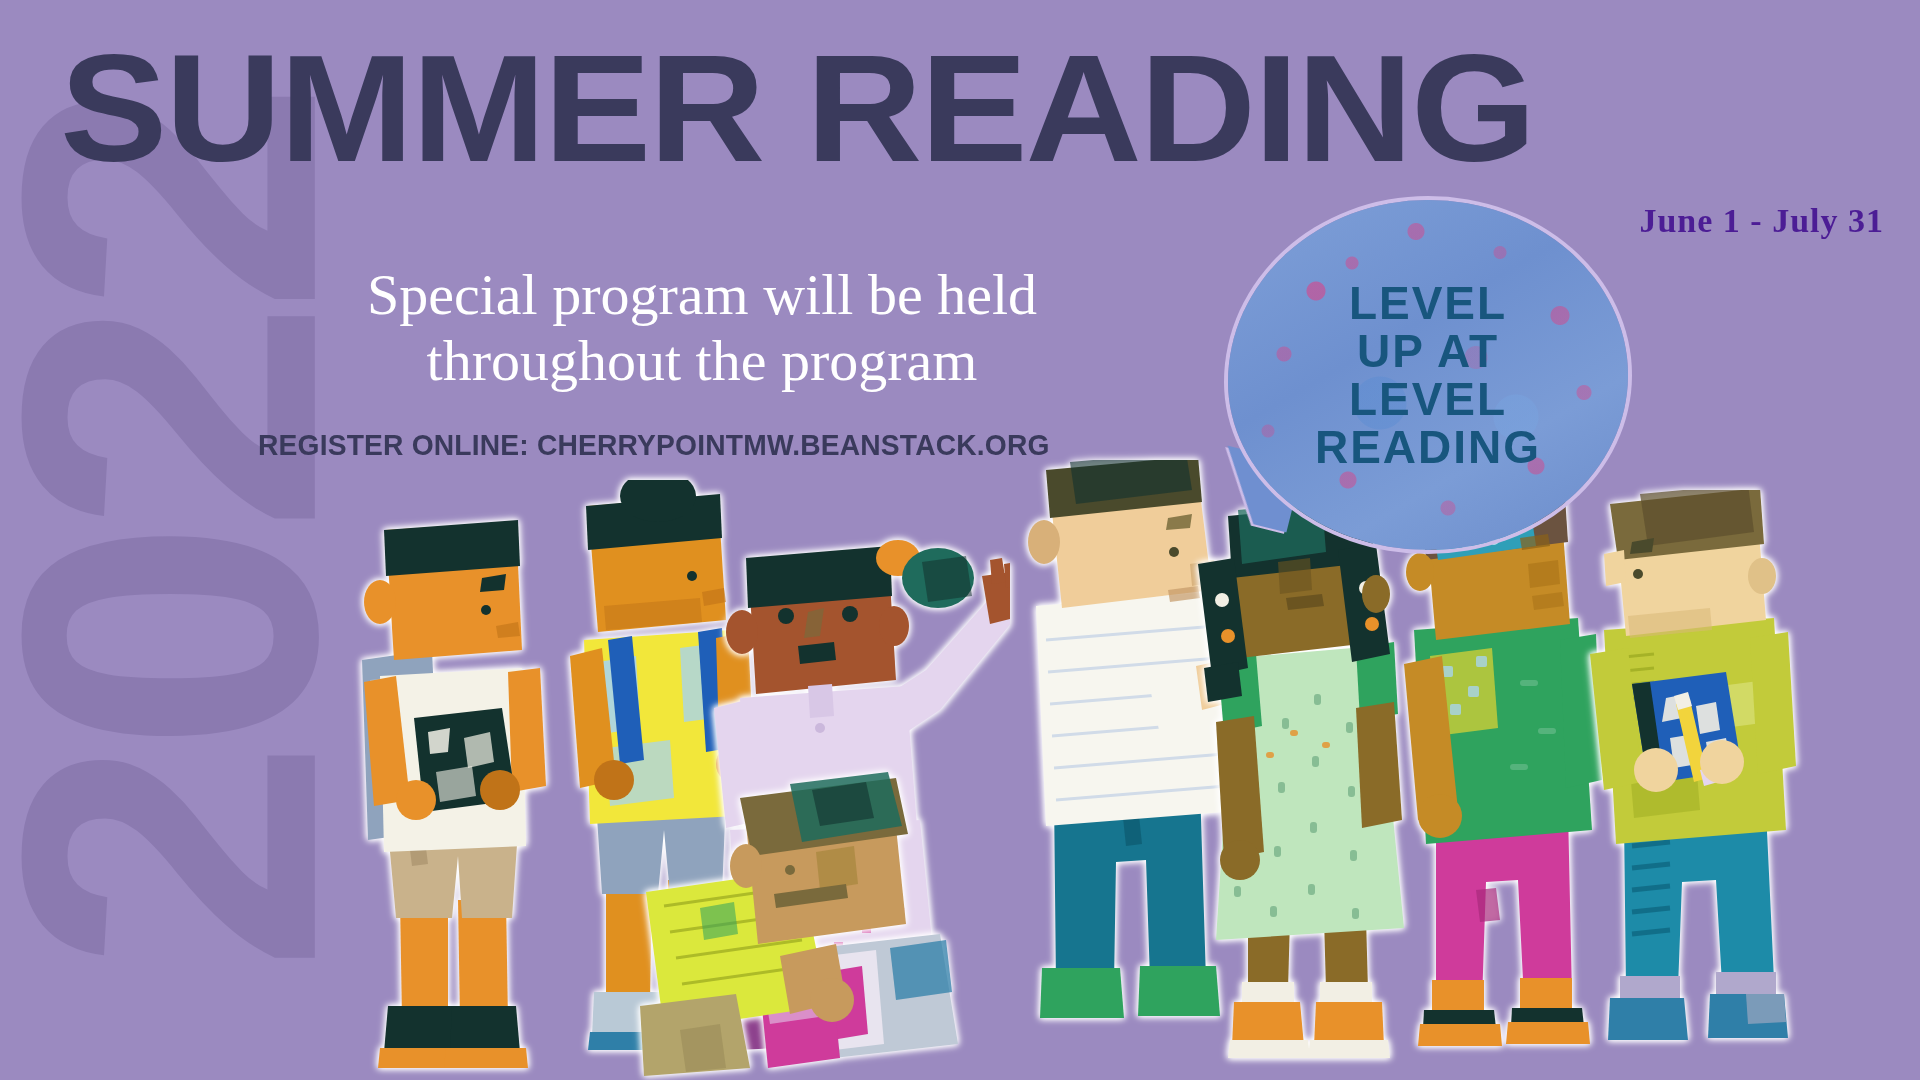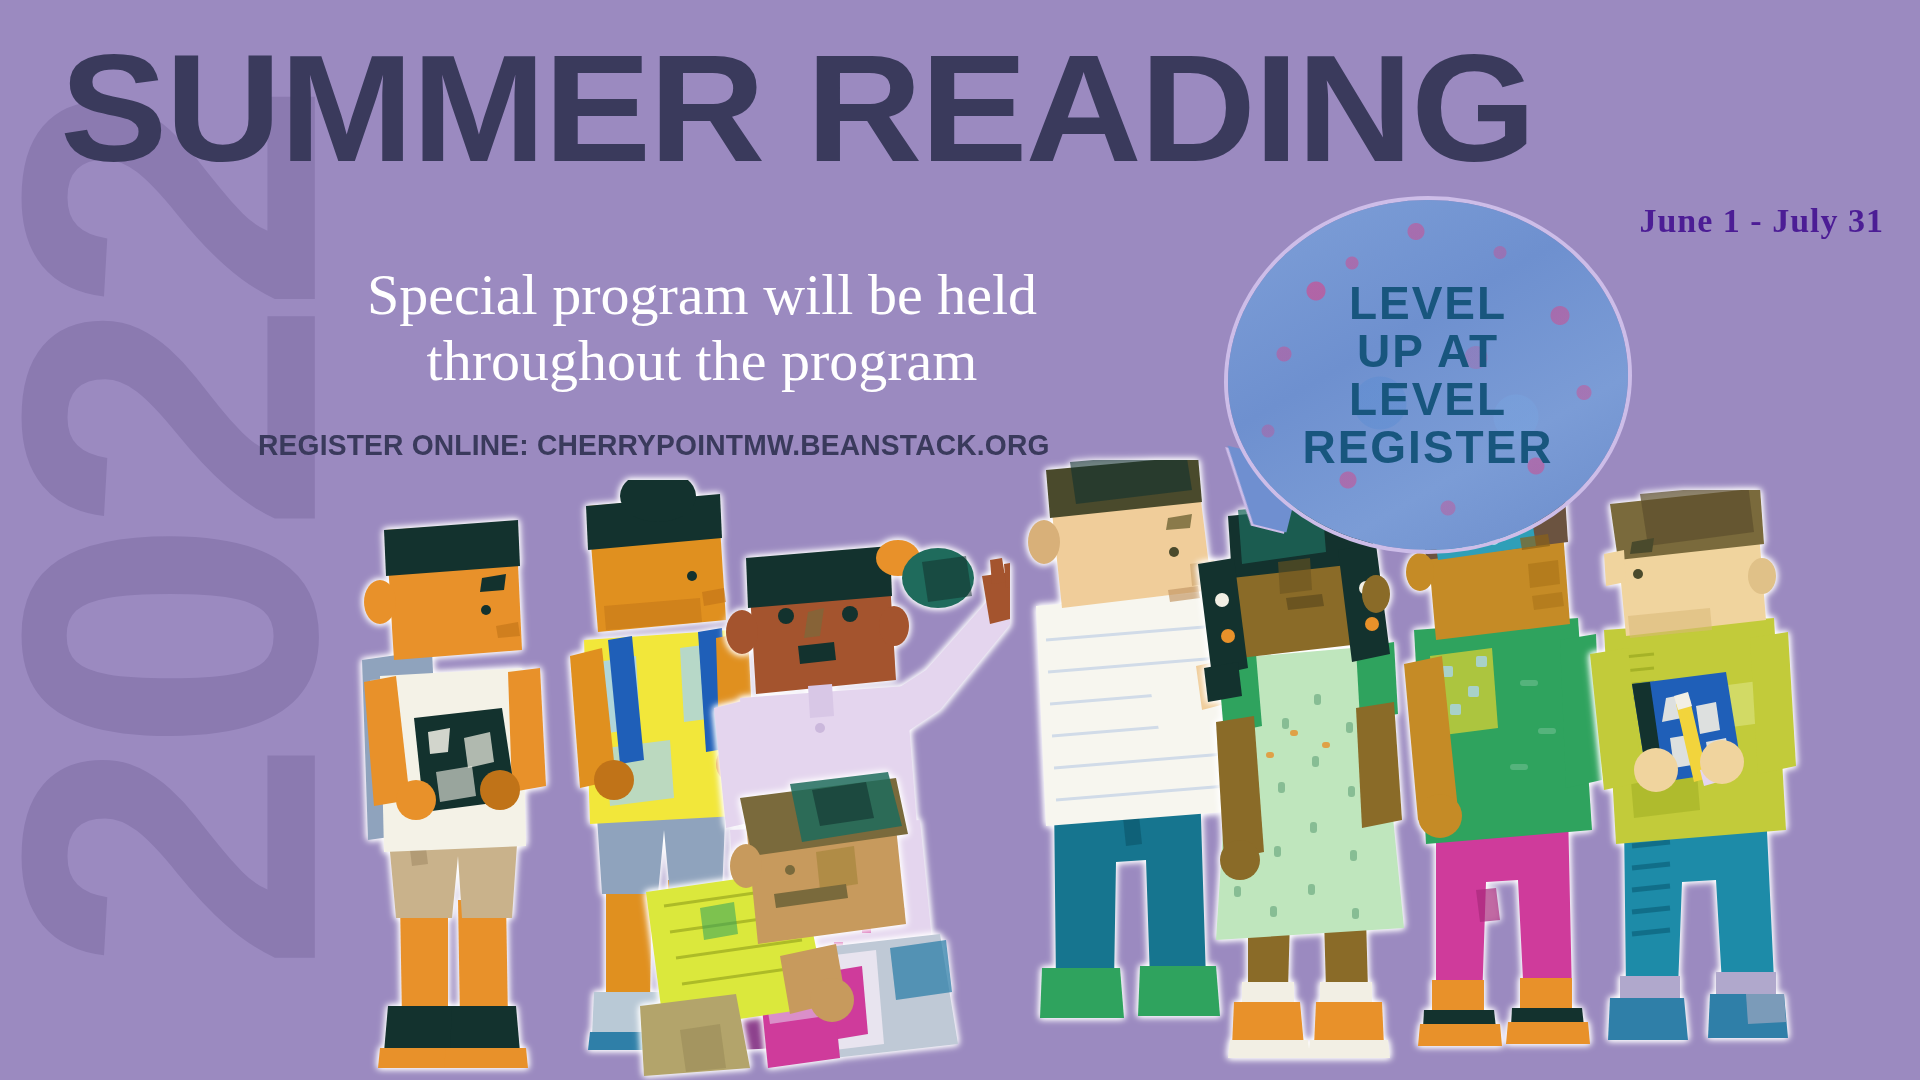--- a/index.html
+++ b/index.html
@@ -558,17 +558,17 @@
 
   <div class="register-line">REGISTER ONLINE: CHERRYPOINTMW.BEANSTACK.ORG</div>
 
   <div class="bubble-wrap">
     <div class="bubble-tail"></div>
     <div class="bubble"></div>
     <div class="bubble-text">
       <span>LEVEL</span>
       <span>UP AT</span>
       <span>LEVEL</span>
-      <span>REGISTER</span>
+      <span>READING</span>
     </div>
   </div>
 
 </div>
 
 </body></html>

